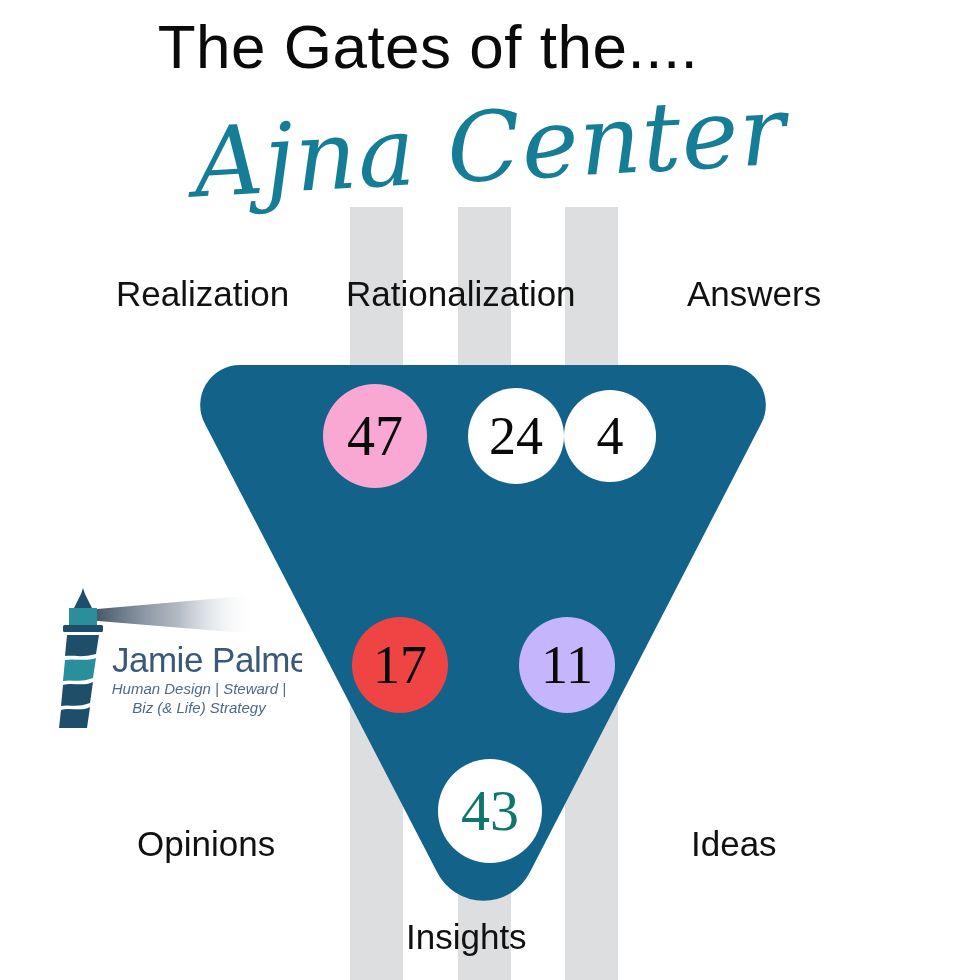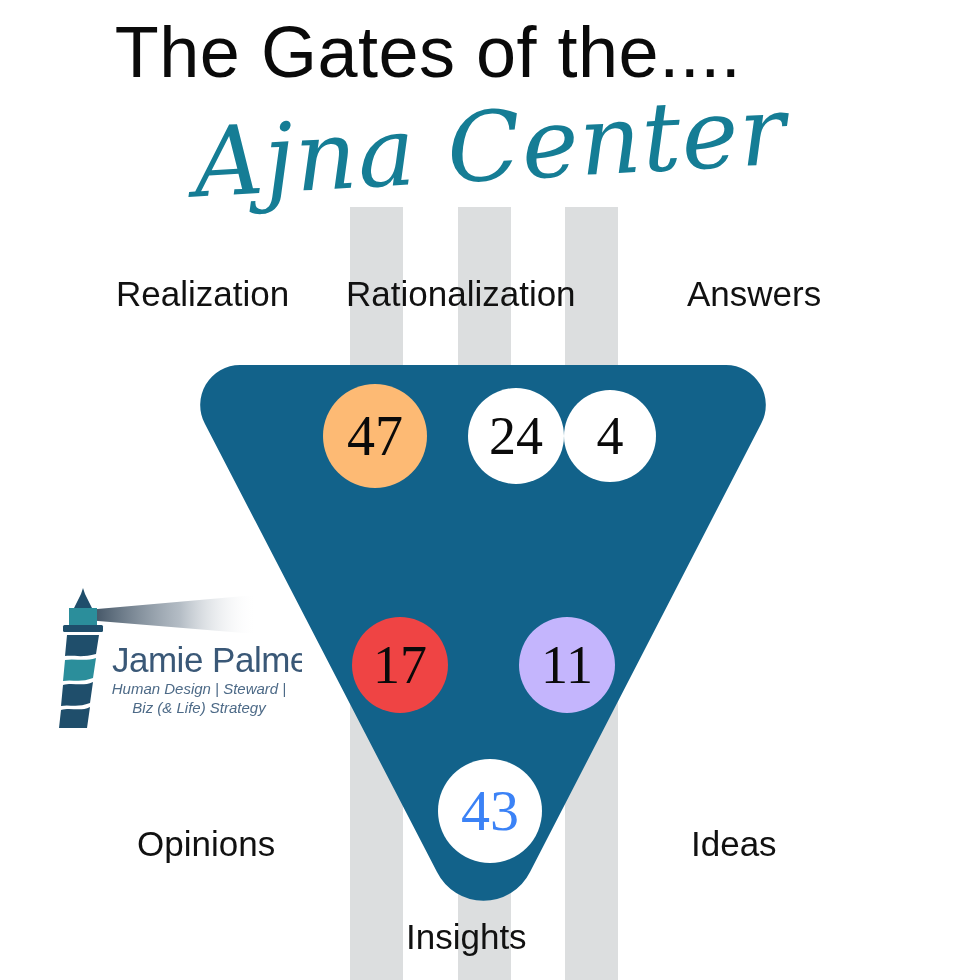--- a/index.html
+++ b/index.html
@@ -46,21 +46,21 @@
     pointer-events: none;
   }
   .main-title {
     position: absolute;
     top: 14px;
     left: 0;
     width: 856px;
     text-align: center;
     font-family: "Liberation Sans", sans-serif;
     font-weight: 300;
-    font-size: 72px;
+    font-size: 62px;
     letter-spacing: 0.5px;
     color: #0d0d0d;
     line-height: 1.08;
   }
   .script-title {
     position: absolute;
     top: 92px;
     left: 0;
     width: 980px;
     text-align: center;
@@ -162,41 +162,41 @@
                L 530 872
                A 52 52 0 0 1 437 872
                L 205 424
                A 40 40 0 0 1 240 365
                Z"></path>
     </svg>
   </div>
 
   <div class="gates-layer">
 
-    <div class="gate" style="left: 323px; top: 384px; width: 104px; height: 104px; font-size: 56px; background: #fdba74; color: rgb(10, 10, 10);">
+    <div class="gate" style="left: 323px; top: 384px; width: 104px; height: 104px; font-size: 56px; background: #f9a8d4; color: rgb(10, 10, 10);">
       <span>47</span>
     </div>
 
     <div class="gate" style="left: 468px; top: 388px; width: 96px; height: 96px; font-size: 54px; background: rgb(255, 255, 255); color: rgb(10, 10, 10);">
       <span>24</span>
     </div>
 
     <div class="gate" style="left: 564px; top: 390px; width: 92px; height: 92px; font-size: 54px; background: rgb(255, 255, 255); color: rgb(10, 10, 10);">
       <span>4</span>
     </div>
 
     <div class="gate" style="left: 352px; top: 617px; width: 96px; height: 96px; font-size: 54px; background: #ef4444; color: rgb(10, 10, 10);">
       <span>17</span>
     </div>
 
     <div class="gate" style="left: 519px; top: 617px; width: 96px; height: 96px; font-size: 54px; background: #c4b5fd; color: rgb(10, 10, 10);">
       <span>11</span>
     </div>
 
-    <div class="gate" style="left: 438px; top: 759px; width: 104px; height: 104px; font-size: 58px; background: rgb(255, 255, 255); color: #3b82f6;">
+    <div class="gate" style="left: 438px; top: 759px; width: 104px; height: 104px; font-size: 58px; background: rgb(255, 255, 255); color: #0f766e;">
       <span>43</span>
     </div>
 
   </div>
 
   <div class="heading-layer">
     <div class="main-title" style="color: rgb(10, 10, 10);">The Gates of the....</div>
     <div class="script-title" style="color: rgb(21, 125, 149);">Ajna Center</div>
   </div>
 

